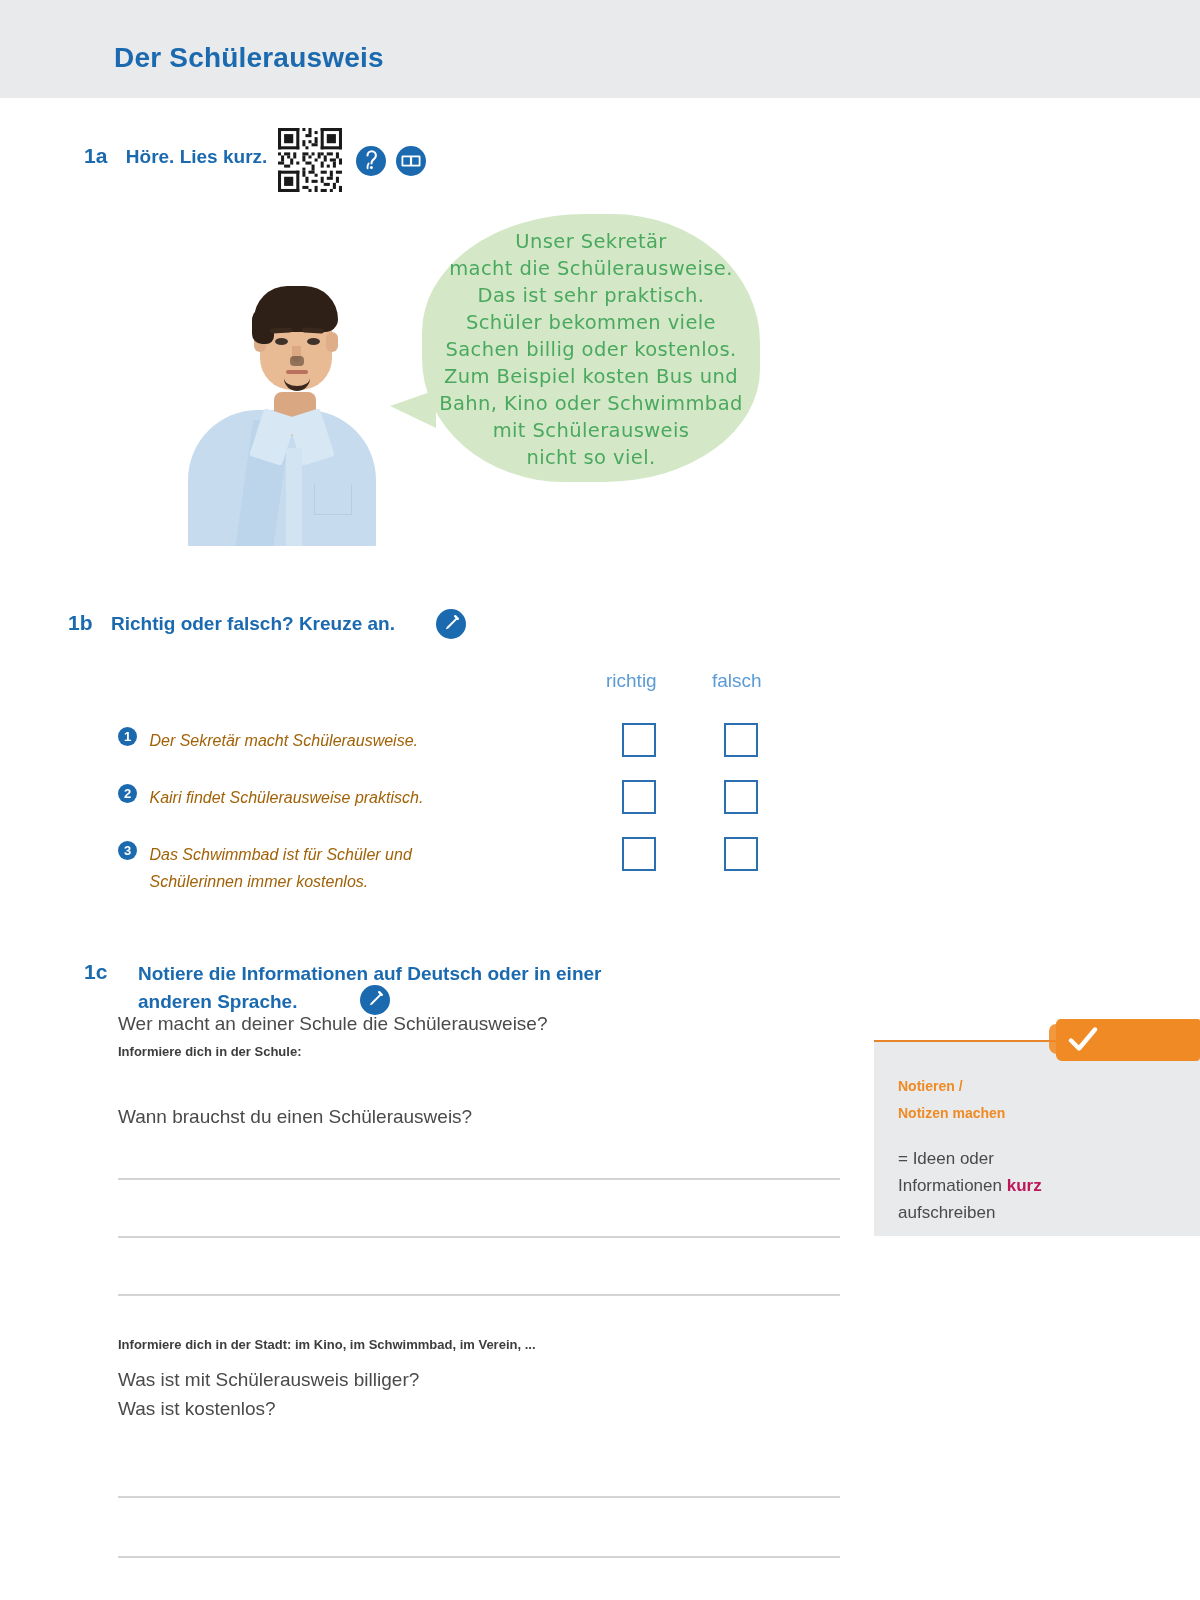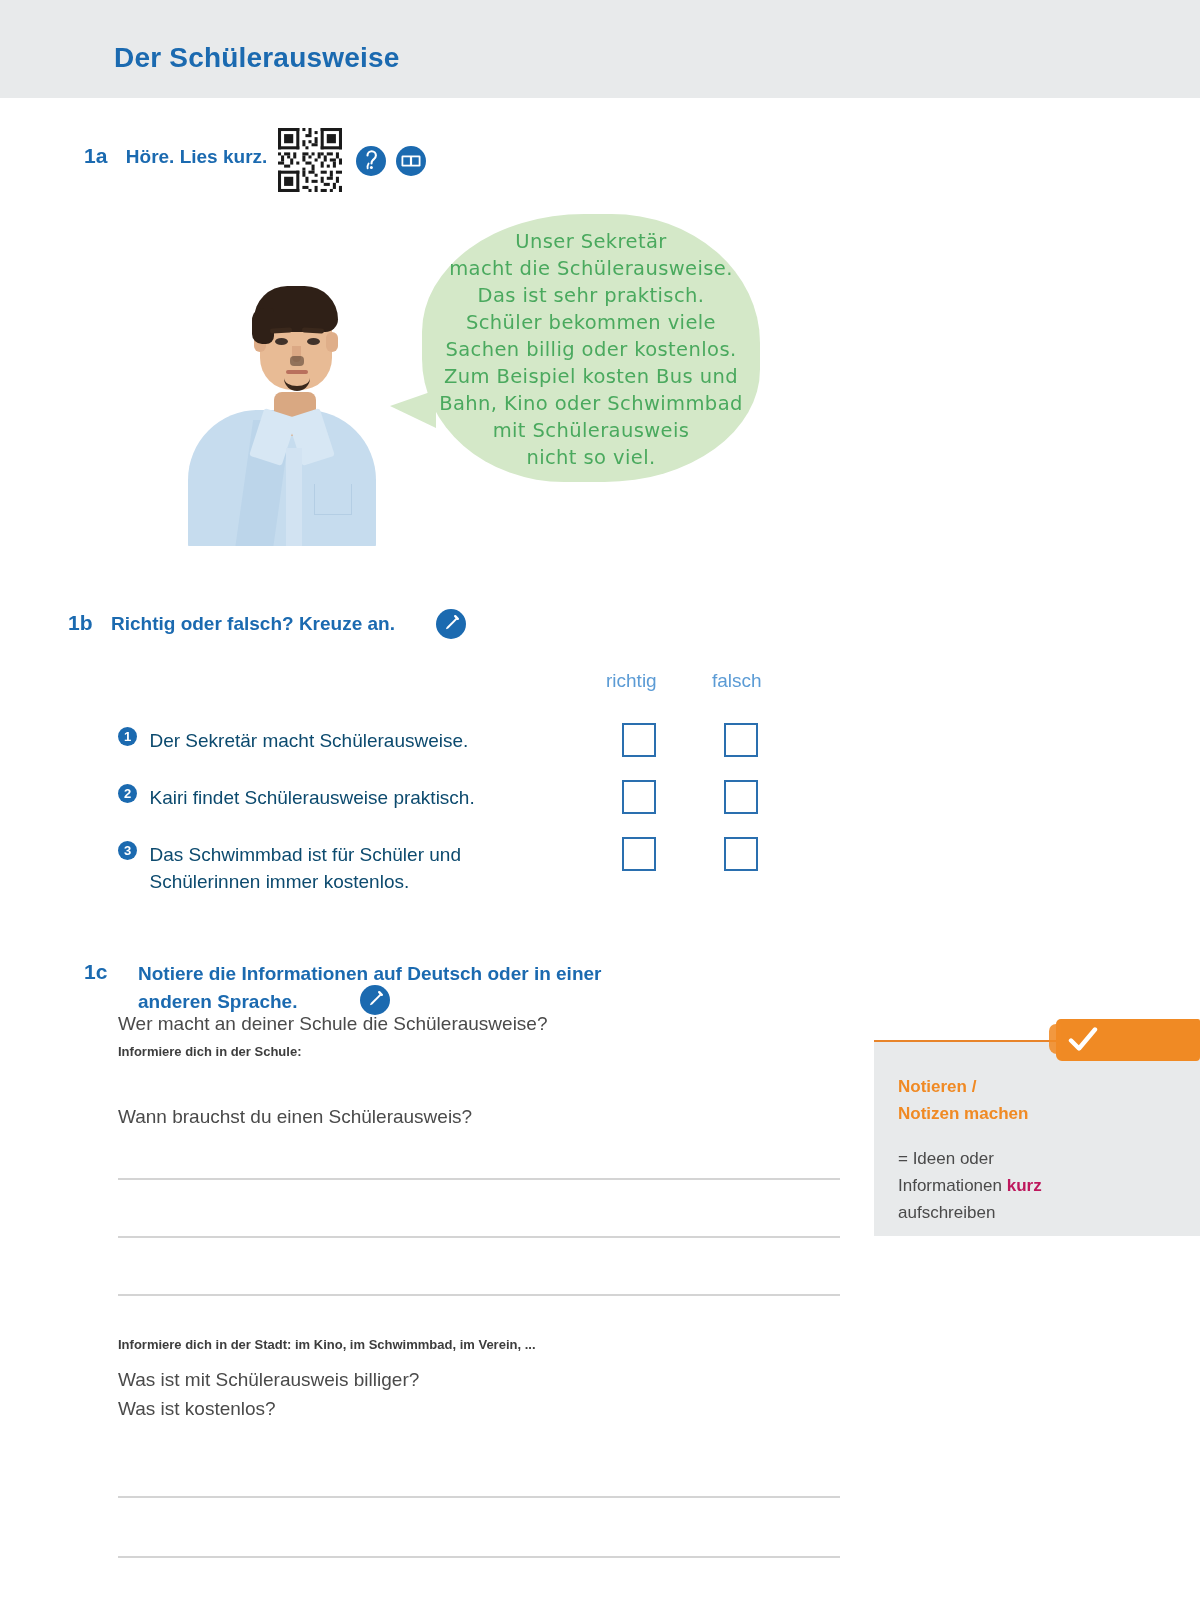--- a/index.html
+++ b/index.html
@@ -203,25 +203,26 @@
     color:#fff;
     font-size: 13px;
     font-weight: bold;
     text-align:center;
     line-height: 19px;
     vertical-align: 1px;
     margin-right: 8px;
   }
   .tf-text {
     display:inline-block;
-    font-size: 19px;
-    color: #0c4a6e;
+    font-size: 16px;
+    color: #a16207;
     line-height: 27px;
     vertical-align: top;
     max-width: 460px;
+    font-style: italic;
   }
   .cbox {
     position: absolute;
     width: 34px; height: 34px;
     border: 2px solid #2a6faf;
     background: #ffffff;
     box-sizing: border-box;
   }
 
   
@@ -279,40 +280,40 @@
   }
   .brush-check {
     position: absolute;
     left: 1068px; top: 1026px;
     width: 30px; height: 28px;
   }
   .tip-title {
     position: absolute;
     left: 898px; top: 1073px;
     width: 210px;
-    font-size: 17px;
+    font-size: 14px;
     font-weight: bold;
     color: #f08a24;
     line-height: 27px;
   }
   .tip-body {
     position: absolute;
     left: 898px; top: 1145px;
     width: 200px;
     font-size: 17px;
     color: #4a4a4a;
     line-height: 27px;
   }
   .tip-body b { color: #be185d; }
 </style>
 </head>
 <body>
 
 <div class="page-header"></div>
-<div class="page-title">Der Schülerausweise</div>
+<div class="page-title">Der Schülerausweis</div>
 
 <div id="row-1a">
   <span class="ex-num" style="position:static;">1a</span>
   <span class="ex-text" style="position:static; margin-left:14px;">Höre. Lies kurz.</span>
 </div>
 
 <svg class="qr" style="left:278px; top:128px;" viewBox="0 0 21 21">
   <rect width="21" height="21" fill="#ffffff"></rect>
   <g fill="#1a1a1a">
     <rect x="0" y="0" width="7" height="1"></rect>

